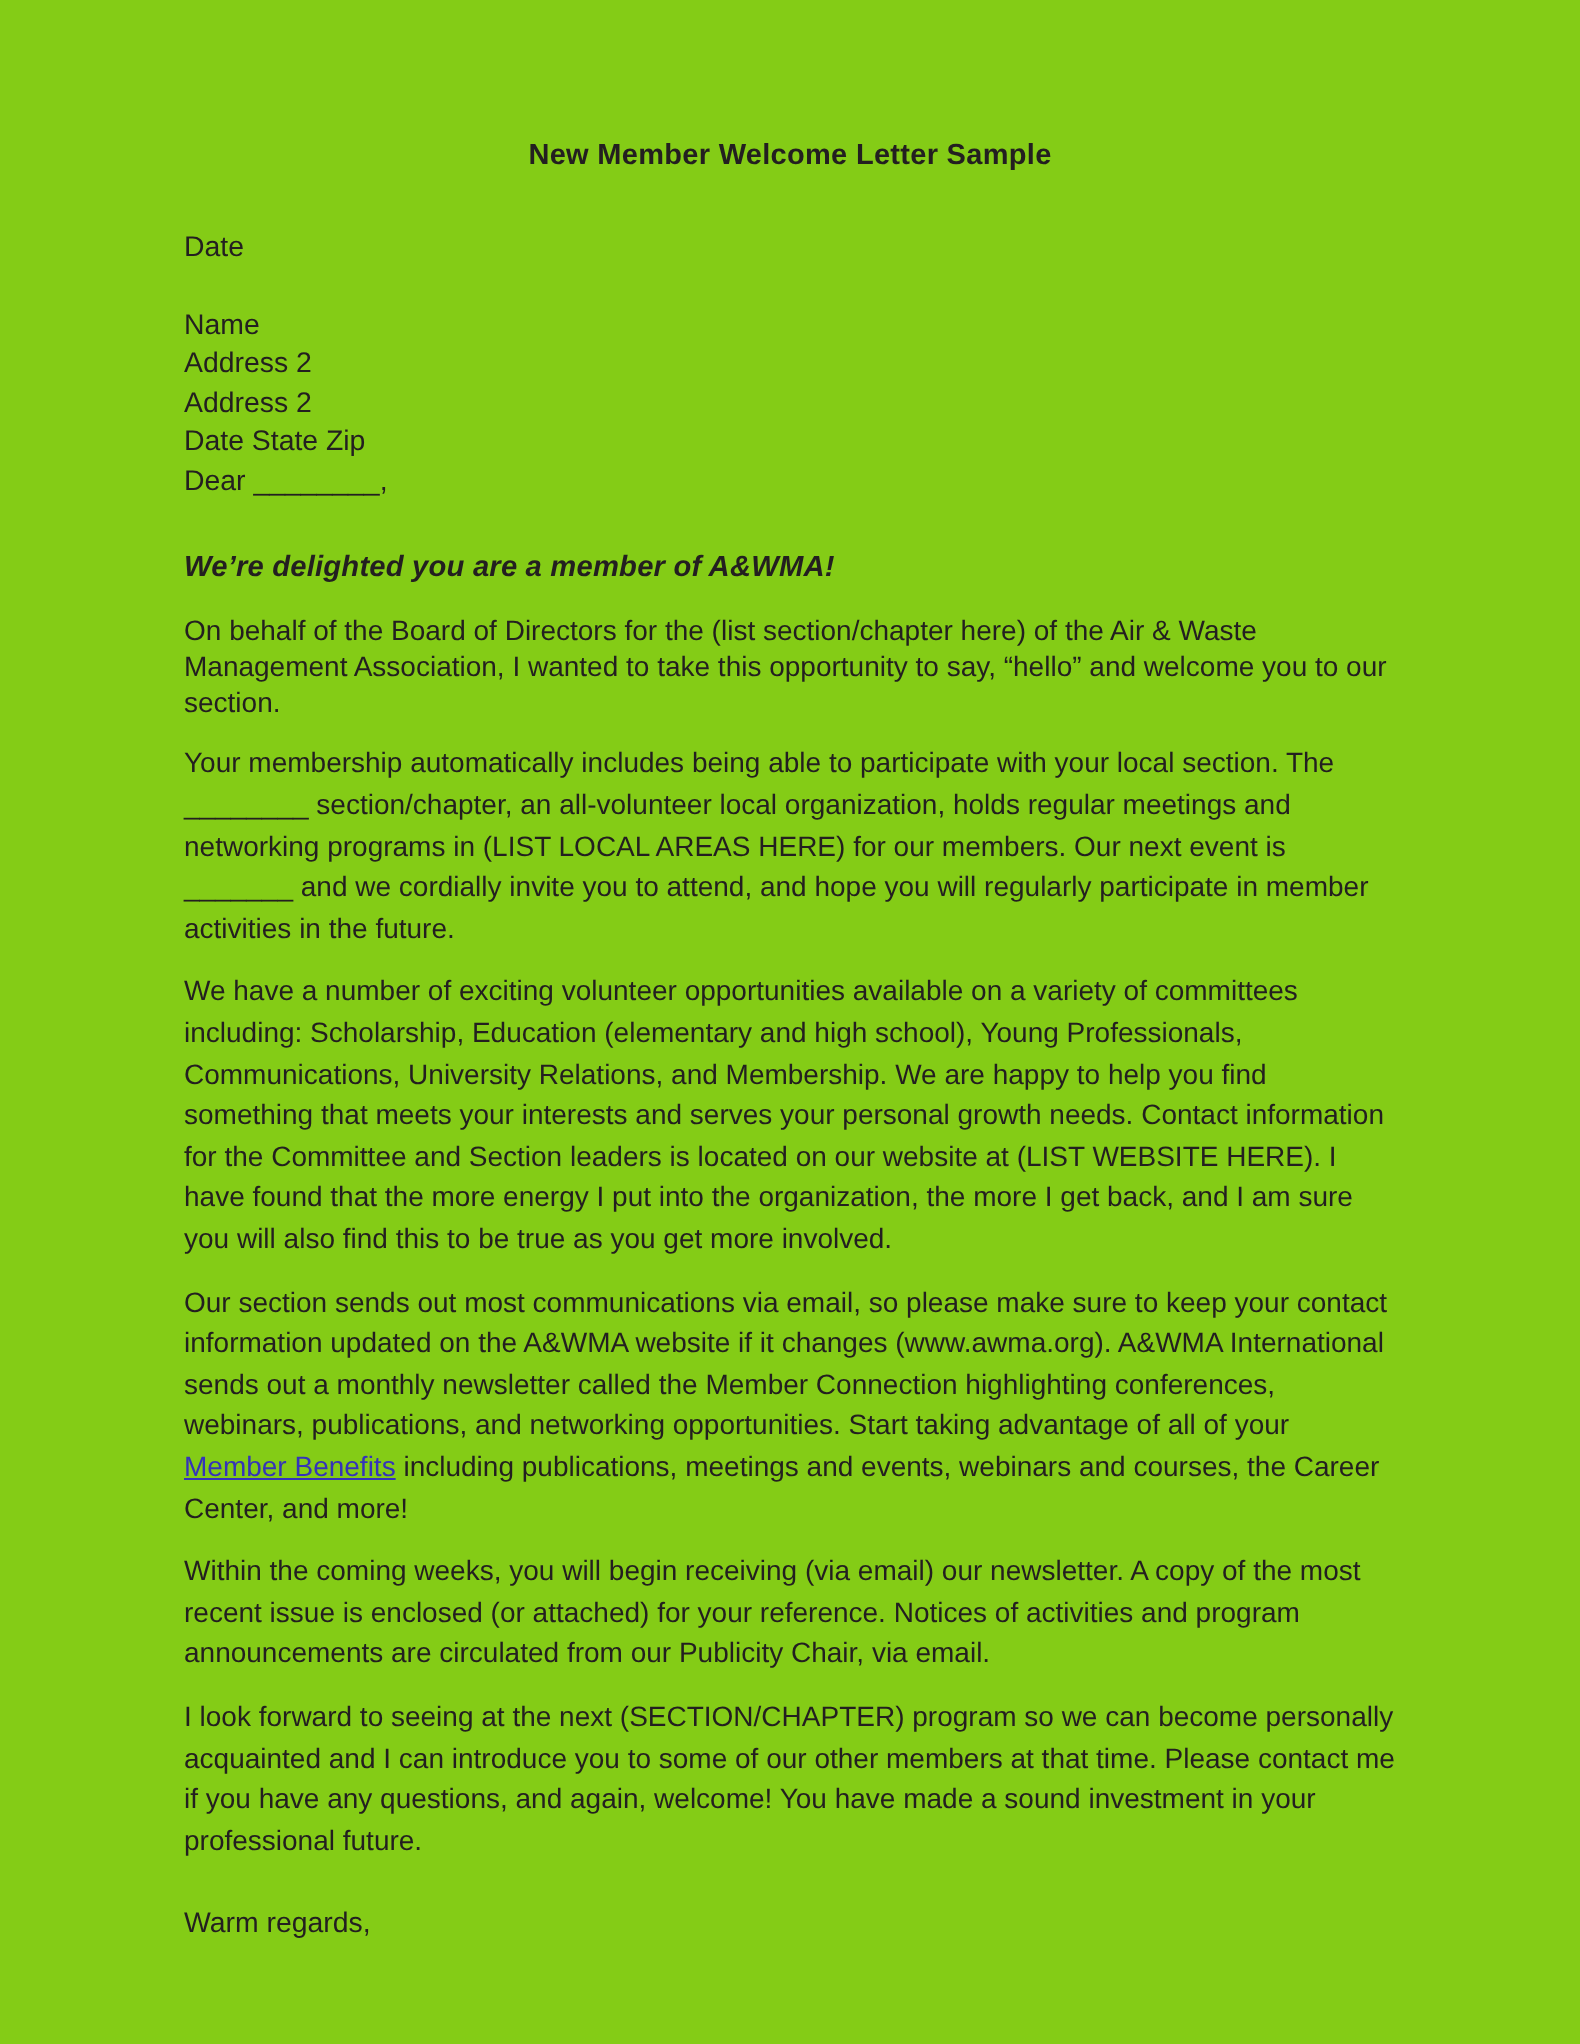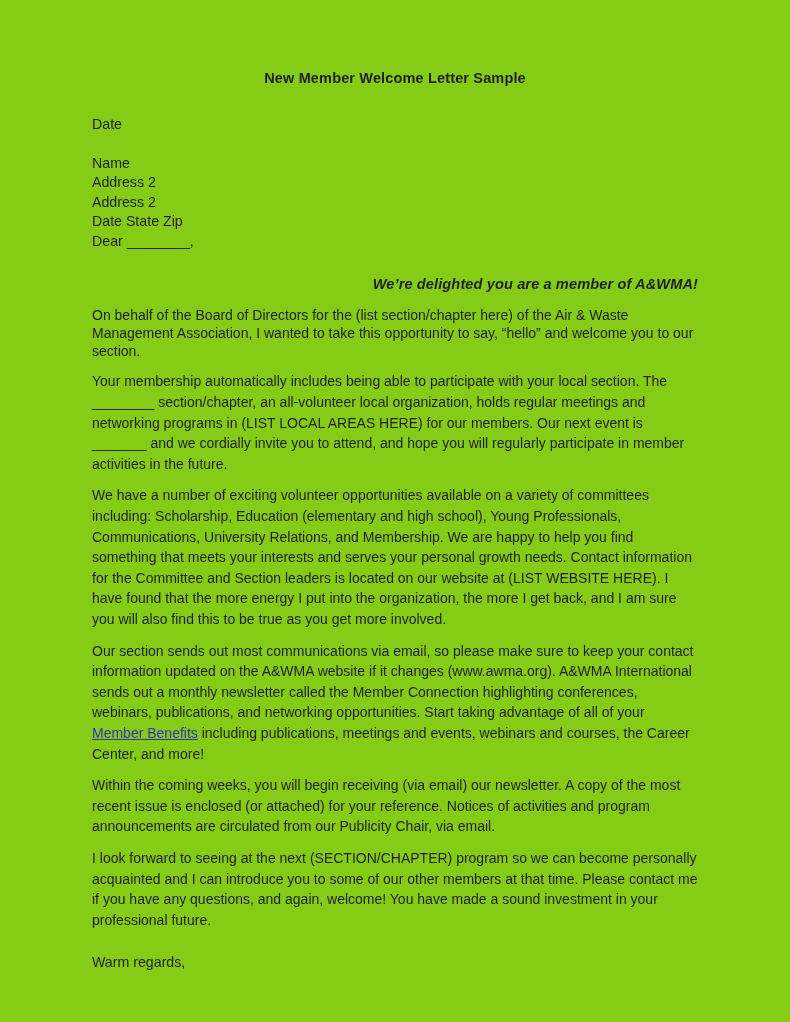--- a/index.html
+++ b/index.html
@@ -49,21 +49,21 @@
   .meta-gap { height: 19px; }
 
   
   .salutation {
     font-size: 14.2px;
     line-height: 19.6px;
   }
 
   
   .tagline {
-    text-align: right;
+    text-align: left;
     font-weight: bold;
     font-style: italic;
     font-size: 14.6px;
     line-height: 20px;
     margin: 0;
     padding-top: 22px;
     letter-spacing: 0.1px;
   }
 
   

